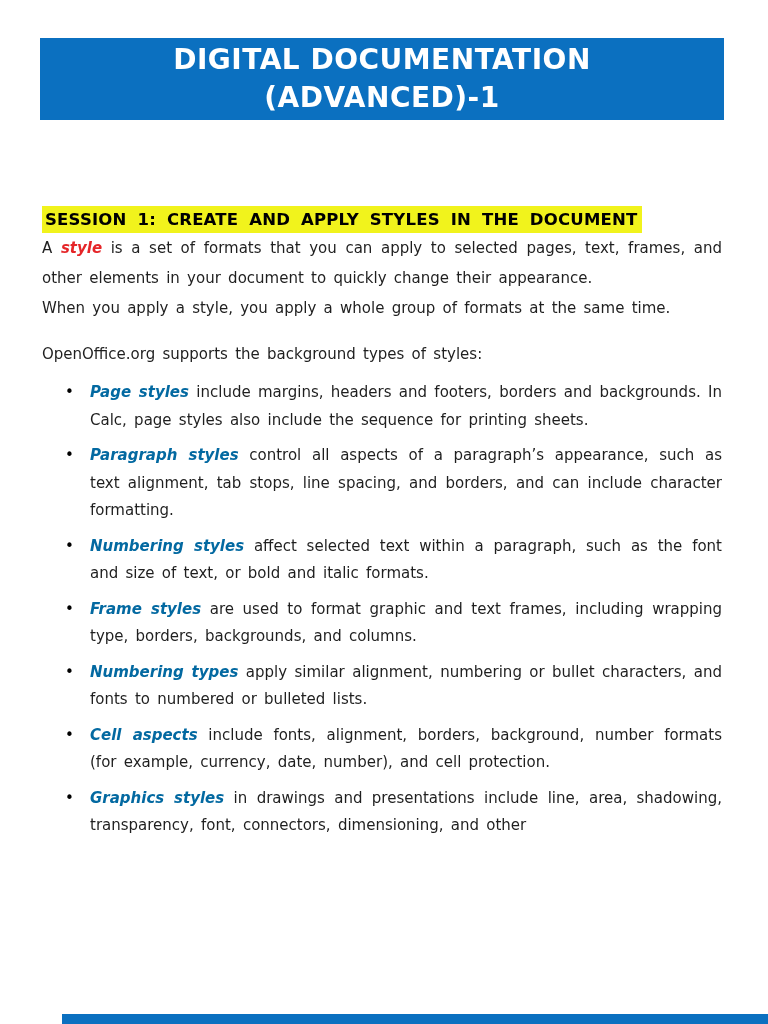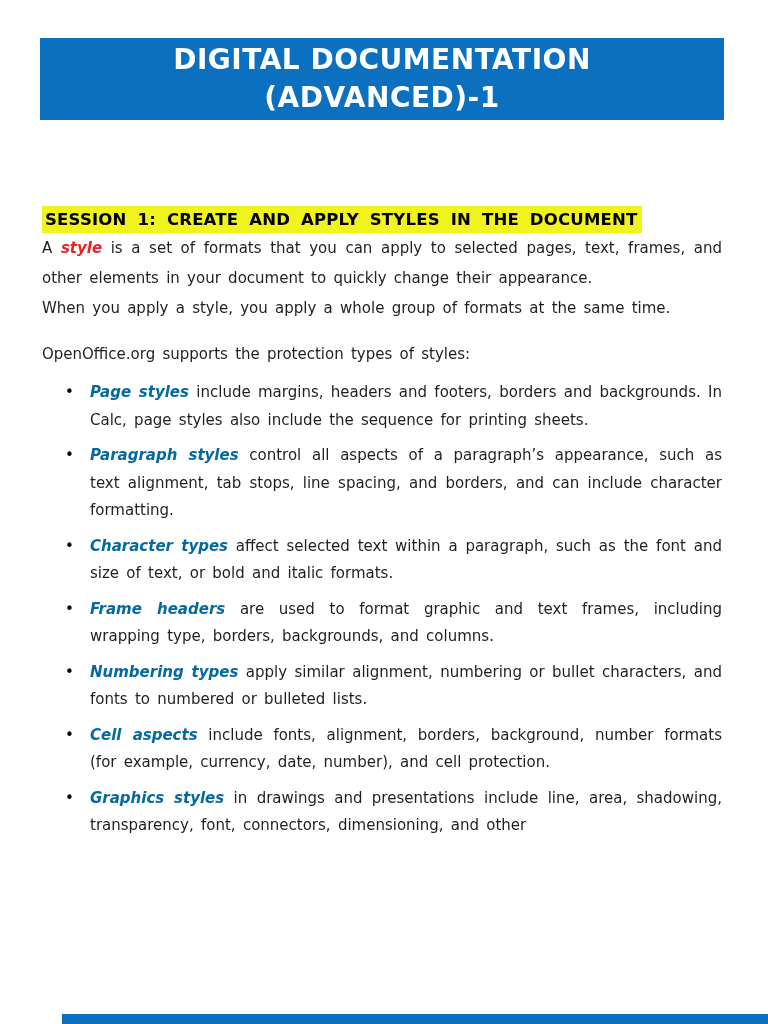--- a/index.html
+++ b/index.html
@@ -108,38 +108,38 @@
 
   <main class="content">
 
     <h2 class="session-heading">SESSION 1: CREATE AND APPLY STYLES IN THE DOCUMENT</h2>
 
     <p class="para para-intro"><span>A </span><span class="term-red">style</span><span> is a set of formats that you can apply to selected pages, text, frames, and other elements in your document to quickly change their appearance.</span></p>
 
     <p class="para para-apply">When you apply a style, you apply a whole group of formats at the same time.</p>
 
 
-    <p class="para para-openoffice">OpenOffice.org supports the protection types of styles:</p>
+    <p class="para para-openoffice">OpenOffice.org supports the background types of styles:</p>
 
     <ul class="style-list">
 
       <li class="style-item">
         <span class="bullet">•</span><span class="term-blue">Page styles</span><span> include margins, headers and footers, borders and backgrounds. In Calc, page styles also include the sequence for printing sheets.</span>
       </li>
 
       <li class="style-item">
         <span class="bullet">•</span><span class="term-blue">Paragraph styles</span><span> control all aspects of a paragraph’s appearance, such as text alignment, tab stops, line spacing, and borders, and can include character formatting.</span>
       </li>
 
       <li class="style-item">
-        <span class="bullet">•</span><span class="term-blue">Character types</span><span> affect selected text within a paragraph, such as the font and size of text, or bold and italic formats.</span>
+        <span class="bullet">•</span><span class="term-blue">Numbering styles</span><span> affect selected text within a paragraph, such as the font and size of text, or bold and italic formats.</span>
       </li>
 
       <li class="style-item">
-        <span class="bullet">•</span><span class="term-blue">Frame headers</span><span> are used to format graphic and text frames, including wrapping type, borders, backgrounds, and columns.</span>
+        <span class="bullet">•</span><span class="term-blue">Frame styles</span><span> are used to format graphic and text frames, including wrapping type, borders, backgrounds, and columns.</span>
       </li>
 
       <li class="style-item">
         <span class="bullet">•</span><span class="term-blue">Numbering types</span><span> apply similar alignment, numbering or bullet characters, and fonts to numbered or bulleted lists.</span>
       </li>
 
       <li class="style-item">
         <span class="bullet">•</span><span class="term-blue">Cell aspects</span><span> include fonts, alignment, borders, background, number formats (for example, currency, date, number), and cell protection.</span>
       </li>
 

